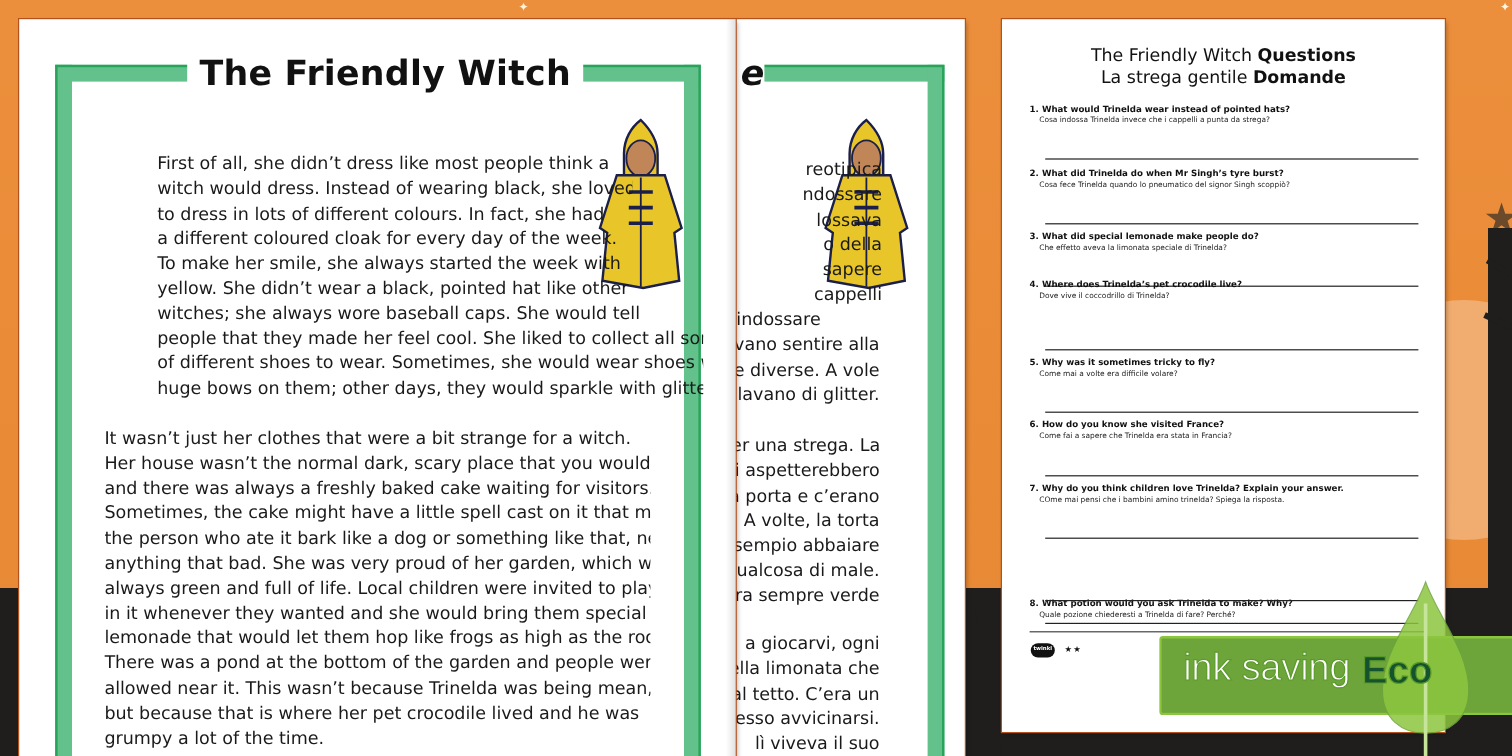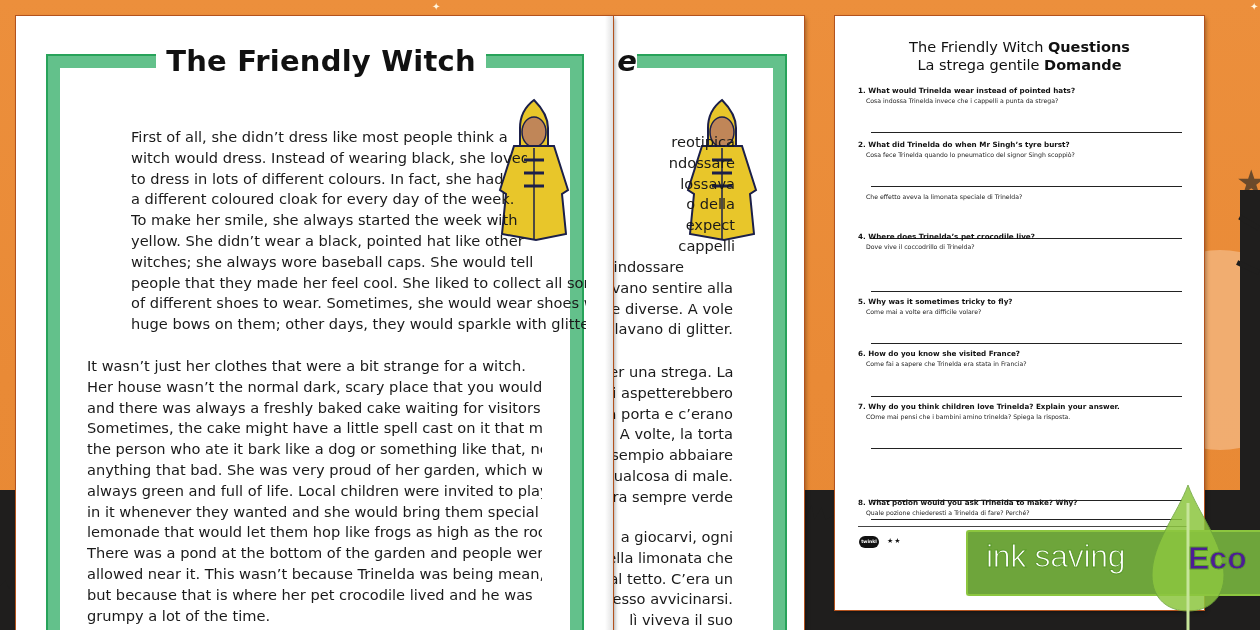--- a/index.html
+++ b/index.html
@@ -131,22 +131,22 @@
       z-index: 5; border-radius: 3px 0 0 3px;
     }
     .eco-label {
       position: absolute; left: 18px; top: 6px; font-family: "Liberation Sans", sans-serif;
       font-size: 32px; color: #ffffff; -webkit-text-stroke: 1px #5a9a2a; letter-spacing: -0.3px;
     }
     .drop {
       position: absolute; left: 1148px; top: 483px; width: 80px; height: 150px; z-index: 6;
     }
     .eco-word {
-      position: absolute; left: 1188px; top: 540px; z-index: 7;
-      font-family: "Liberation Sans", sans-serif; font-weight: bold; font-size: 32px; color: #4c1d95;
+      position: absolute; left: 1135px; top: 540px; z-index: 7;
+      font-family: "Liberation Sans", sans-serif; font-weight: bold; font-size: 32px; color: #14532d;
       -webkit-text-stroke: 1px #5a9a2a;
     }
   </style>
 </head>
 <body>
 
 <div class="bg-orange"></div>
 <div class="moon"></div>
 <div class="bg-dark"></div>
 <span class="star" style="left:432px;top:2px;">✦</span>
@@ -168,21 +168,21 @@
     <line x1="50" y1="50" x2="50" y2="141" stroke="#1b1f4a" stroke-width="1.5"></line>
     <line x1="40" y1="62" x2="60" y2="62" stroke="#1b1f4a" stroke-width="3"></line>
     <line x1="40" y1="75" x2="60" y2="75" stroke="#1b1f4a" stroke-width="3"></line>
     <line x1="40" y1="88" x2="60" y2="88" stroke="#1b1f4a" stroke-width="3"></line>
   </svg>
   <div class="body-text it-block it-p1">
     <span class="it-line">reotipica</span>
     <span class="it-line">ndossare</span>
     <span class="it-line">lossava</span>
     <span class="it-line">o  della</span>
-    <span class="it-line">expect</span>
+    <span class="it-line">sapere</span>
     <span class="it-line">cappelli</span>
   </div>
   <div class="body-text it-block wide" style="top:241px;">
     <span class="it-line" style="text-align:left;">a indossare</span>
     <span class="it-line">vano sentire alla</span>
     <span class="it-line">pe diverse. A vole</span>
     <span class="it-line">illavano di glitter.</span>
   </div>
   <div class="body-text it-block wide it-p2">
     <span class="it-line">per una strega. La</span>
@@ -256,20 +256,21 @@
   </div>
   <div class="q-line" style="top:116px;"></div>
 
   <div class="q-item" style="top:124px;">
     <div class="q-en">2. What did Trinelda do when Mr Singh’s tyre burst?</div>
     <div class="q-it">Cosa fece Trinelda quando lo pneumatico del signor Singh scoppiò?</div>
   </div>
   <div class="q-line" style="top:170px;"></div>
 
   <div class="q-item" style="top:176px;">
+    <div class="q-en">3. What did special lemonade make people do?</div>
     <div class="q-it">Che effetto aveva la limonata speciale di Trinelda?</div>
   </div>
   <div class="q-line" style="top:222px;"></div>
 
   <div class="q-item" style="top:216px;">
     <div class="q-en">4. Where does Trinelda’s pet crocodile live?</div>
     <div class="q-it">Dove vive il coccodrillo di Trinelda?</div>
   </div>
   <div class="q-line" style="top:275px;"></div>
 

